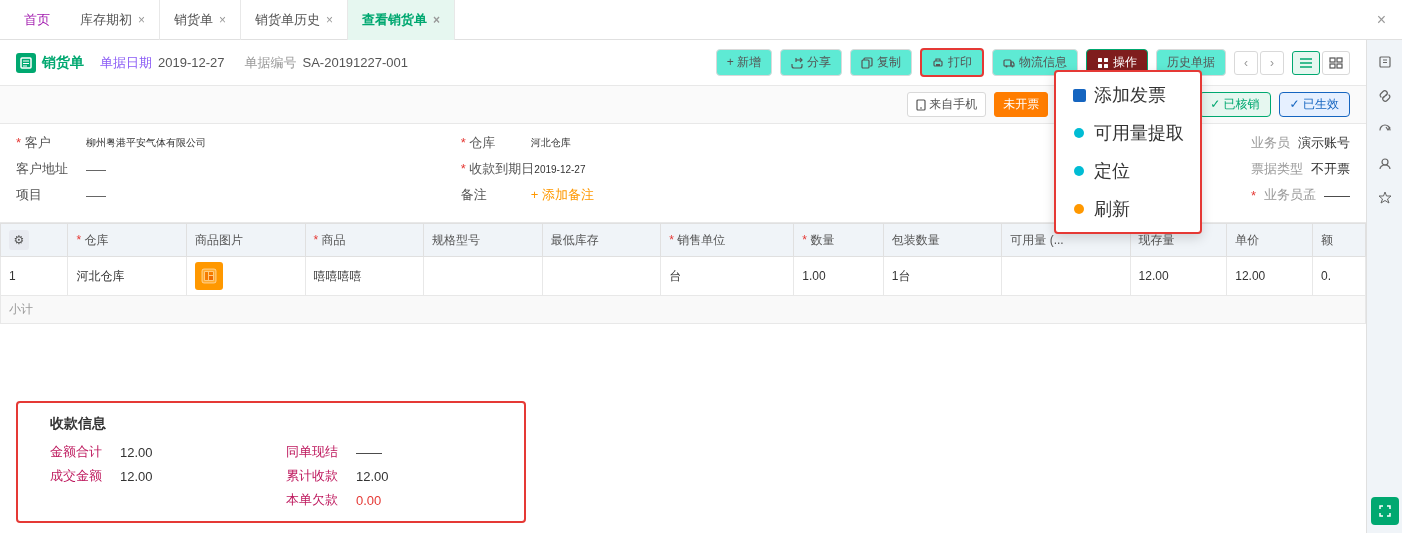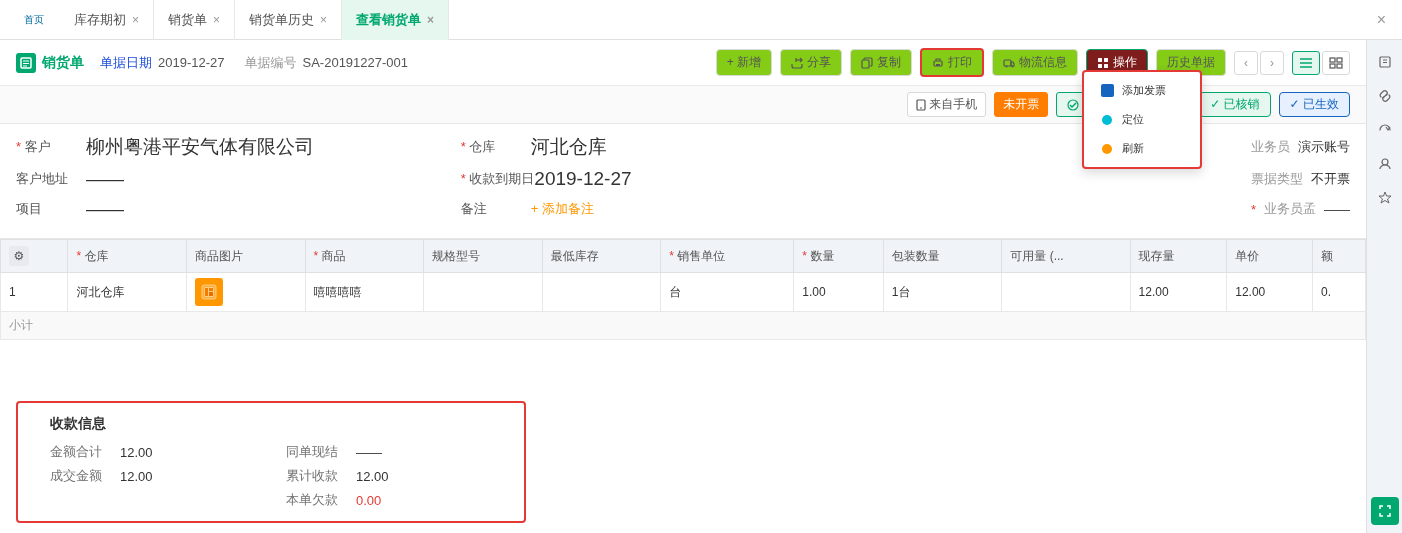--- a/index.html
+++ b/index.html
@@ -12,41 +12,41 @@
       position: relative;
     }
     .tab-item {
       display: flex; align-items: center; padding: 0 14px; height: 40px;
       cursor: pointer; font-size: 13px; color: #555; white-space: nowrap;
       border-right: 1px solid #e8e8e8;
     }
     .tab-item:first-child { border-left: 1px solid #e8e8e8; }
     .tab-item.active { background: #e6f7f0; color: #00a870; font-weight: bold; }
     .tab-item .tab-close { margin-left: 6px; color: #999; font-size: 12px; cursor: pointer; }
-    .tab-item-home { padding: 0 16px; font-size: 10px; color: #0369a1; cursor: pointer; }
+    .tab-item-home { padding: 0 16px; font-size: 13px; color: #a21caf; cursor: pointer; }
     .tab-spacer { flex: 1; }
     .tab-close-all { color: #999; cursor: pointer; font-size: 16px; padding: 0 8px; }
 
     
     .main-content { background: #fff; height: calc(533px - 40px); display: flex; flex-direction: column; }
 
     
     .doc-header {
       display: flex; align-items: center; padding: 8px 16px;
       border-bottom: 1px solid #e8e8e8; background: #fff; gap: 16px;
     }
     .doc-title { display: flex; align-items: center; gap: 6px; color: #00a870; font-weight: bold; font-size: 14px; }
     .doc-icon { width: 20px; height: 20px; background: #00a870; border-radius: 3px; display: flex; align-items: center; justify-content: center; color: #fff; font-size: 10px; }
     .doc-meta { display: flex; align-items: center; gap: 20px; font-size: 13px; color: #555; }
     .doc-meta-item { display: flex; align-items: center; gap: 6px; }
     .toolbar-right { margin-left: auto; display: flex; align-items: center; gap: 8px; }
     .btn-toolbar {
       display: flex; align-items: center; gap: 4px; padding: 4px 10px;
       border: 1px solid #d9d9d9; border-radius: 4px; cursor: pointer;
-      font-size: 12px; color: #555; background: #84cc16; white-space: nowrap;
+      font-size: 12px; color: #555; background: #5eead4; white-space: nowrap;
     }
     .btn-toolbar.highlight { background: #7f1d1d; color: #fff; border-color: #00a870; }
     .btn-toolbar.red-outline { border: 2px solid #e53935; }
     .btn-status-green { background: #e6f7f0; color: #00a870; border: 1px solid #00a870; border-radius: 4px; padding: 3px 10px; font-size: 12px; }
     .btn-status-blue { background: #e6f0ff; color: #1565c0; border: 1px solid #1565c0; border-radius: 4px; padding: 3px 10px; font-size: 12px; }
     .nav-arrows { display: flex; gap: 2px; }
     .nav-arrow { width: 24px; height: 24px; border: 1px solid #d9d9d9; border-radius: 3px; display: flex; align-items: center; justify-content: center; cursor: pointer; color: #999; font-size: 12px; }
     .view-icons { display: flex; gap: 2px; }
     .view-icon { width: 28px; height: 24px; border: 1px solid #d9d9d9; border-radius: 3px; display: flex; align-items: center; justify-content: center; cursor: pointer; color: #555; }
     .view-icon.active { background: #e6f7f0; border-color: #00a870; color: #00a870; }
@@ -63,21 +63,21 @@
     }
     .btn-small.orange { background: #ff7d00; color: #fff; border-color: #ff7d00; }
     .btn-confirm { display: flex; align-items: center; gap: 3px; padding: 3px 10px; border-radius: 3px; font-size: 12px; cursor: pointer; }
     .btn-confirm.green { background: #e6f7f0; color: #00a870; border: 1px solid #00a870; }
 
     
     .form-section { padding: 10px 16px; border-bottom: 1px solid #e8e8e8; }
     .form-row { display: flex; align-items: center; margin-bottom: 8px; gap: 0; }
     .form-label { color: #555; min-width: 70px; font-size: 13px; }
     .form-label.required::before { content: "* "; color: #e53935; }
-    .form-value { color: #333; font-size: 19px; min-width: 180px; }
+    .form-value { color: #333; font-size: 10px; min-width: 180px; }
     .form-group { display: flex; align-items: center; flex: 1; }
 
     
     .table-section { flex: 1; overflow: auto; }
     .data-table { width: 100%; border-collapse: collapse; font-size: 12px; }
     .data-table th {
       background: #f0f4f8; border: 1px solid #e0e0e0; padding: 6px 8px;
       text-align: left; font-weight: normal; color: #555; white-space: nowrap;
     }
     .data-table th.required::before { content: "* "; color: #e53935; }
@@ -87,35 +87,35 @@
     .product-img { width: 28px; height: 28px; background: #ff9800; border-radius: 3px; display: flex; align-items: center; justify-content: center; }
 
     
     .payment-section {
       border: 2px solid #e53935; border-radius: 4px; margin: 10px 16px;
       padding: 12px 32px; background: #fff; max-width: 510px;
     }
     .payment-title { font-weight: bold; font-size: 14px; margin-bottom: 10px; }
     .payment-grid { display: grid; grid-template-columns: 1fr 1fr; gap: 6px 30px; font-size: 13px; }
     .payment-row { display: flex; gap: 10px; align-items: center; }
-    .pay-label { color: #737373; min-width: 60px; }
+    .pay-label { color: #be185d; min-width: 60px; }
     .pay-value { color: #333; }
     .pay-value.red { color: #e53935; }
     .pay-value.blue { color: #1565c0; }
 
     
     .dropdown-overlay {
       position: absolute; top: 70px; right: 200px;
       background: #fff; border: 2px solid #e53935; border-radius: 4px;
       box-shadow: 0 4px 12px rgba(0,0,0,0.15); z-index: 100; min-width: 120px;
       padding: 4px 0;
     }
     .dropdown-item {
       display: flex; align-items: center; gap: 8px; padding: 7px 16px;
-      cursor: pointer; font-size: 11px; color: #333;
+      cursor: pointer; font-size: 18px; color: #333;
     }
     .dropdown-icon { width: 14px; height: 14px; display: flex; align-items: center; justify-content: center; font-size: 12px; }
     .icon-square { width: 13px; height: 13px; background: #1565c0; border-radius: 2px; }
     .icon-circle { width: 10px; height: 10px; border-radius: 50%; }
     .icon-circle.blue { background: #00a870; }
     .icon-circle.teal { background: #00bcd4; }
     .icon-circle.orange { background: #ff9800; }
 
     
     .right-sidebar {
@@ -166,21 +166,21 @@
               <rect x="1" y="1" width="10" height="10" rx="1" fill="none" stroke="white" stroke-width="1.5"></rect>
               <line x1="3" y1="4" x2="9" y2="4" stroke="white" stroke-width="1"></line>
               <line x1="3" y1="6.5" x2="9" y2="6.5" stroke="white" stroke-width="1"></line>
               <line x1="3" y1="9" x2="7" y2="9" stroke="white" stroke-width="1"></line>
             </svg>
         </div>
         <span>销货单</span>
       </div>
       <div class="doc-meta">
         <div class="doc-meta-item">
-          <span style="color:#1d4ed8;">单据日期</span>
+          <span style="color:#8b5cf6;">单据日期</span>
           <span>2019-12-27</span>
         </div>
         <div class="doc-meta-item">
           <span style="color:#999;">单据编号</span>
           <span>SA-20191227-001</span>
         </div>
       </div>
       <div class="toolbar-right">
         <button class="btn-toolbar">+ 新增</button>
         <button class="btn-toolbar">
@@ -411,20 +411,26 @@
     <div class="dropdown-item">
       <div class="dropdown-icon">
         <div class="icon-square"></div>
       </div>
       <span>添加发票</span>
     </div>
     <div class="dropdown-item">
       <div class="dropdown-icon">
         <div class="icon-circle teal"></div>
       </div>
+      <span>可用量提取</span>
+    </div>
+    <div class="dropdown-item">
+      <div class="dropdown-icon">
+        <div class="icon-circle teal"></div>
+      </div>
       <span>定位</span>
     </div>
     <div class="dropdown-item">
       <div class="dropdown-icon">
         <div class="icon-circle orange"></div>
       </div>
       <span>刷新</span>
     </div>
   </div>
 

